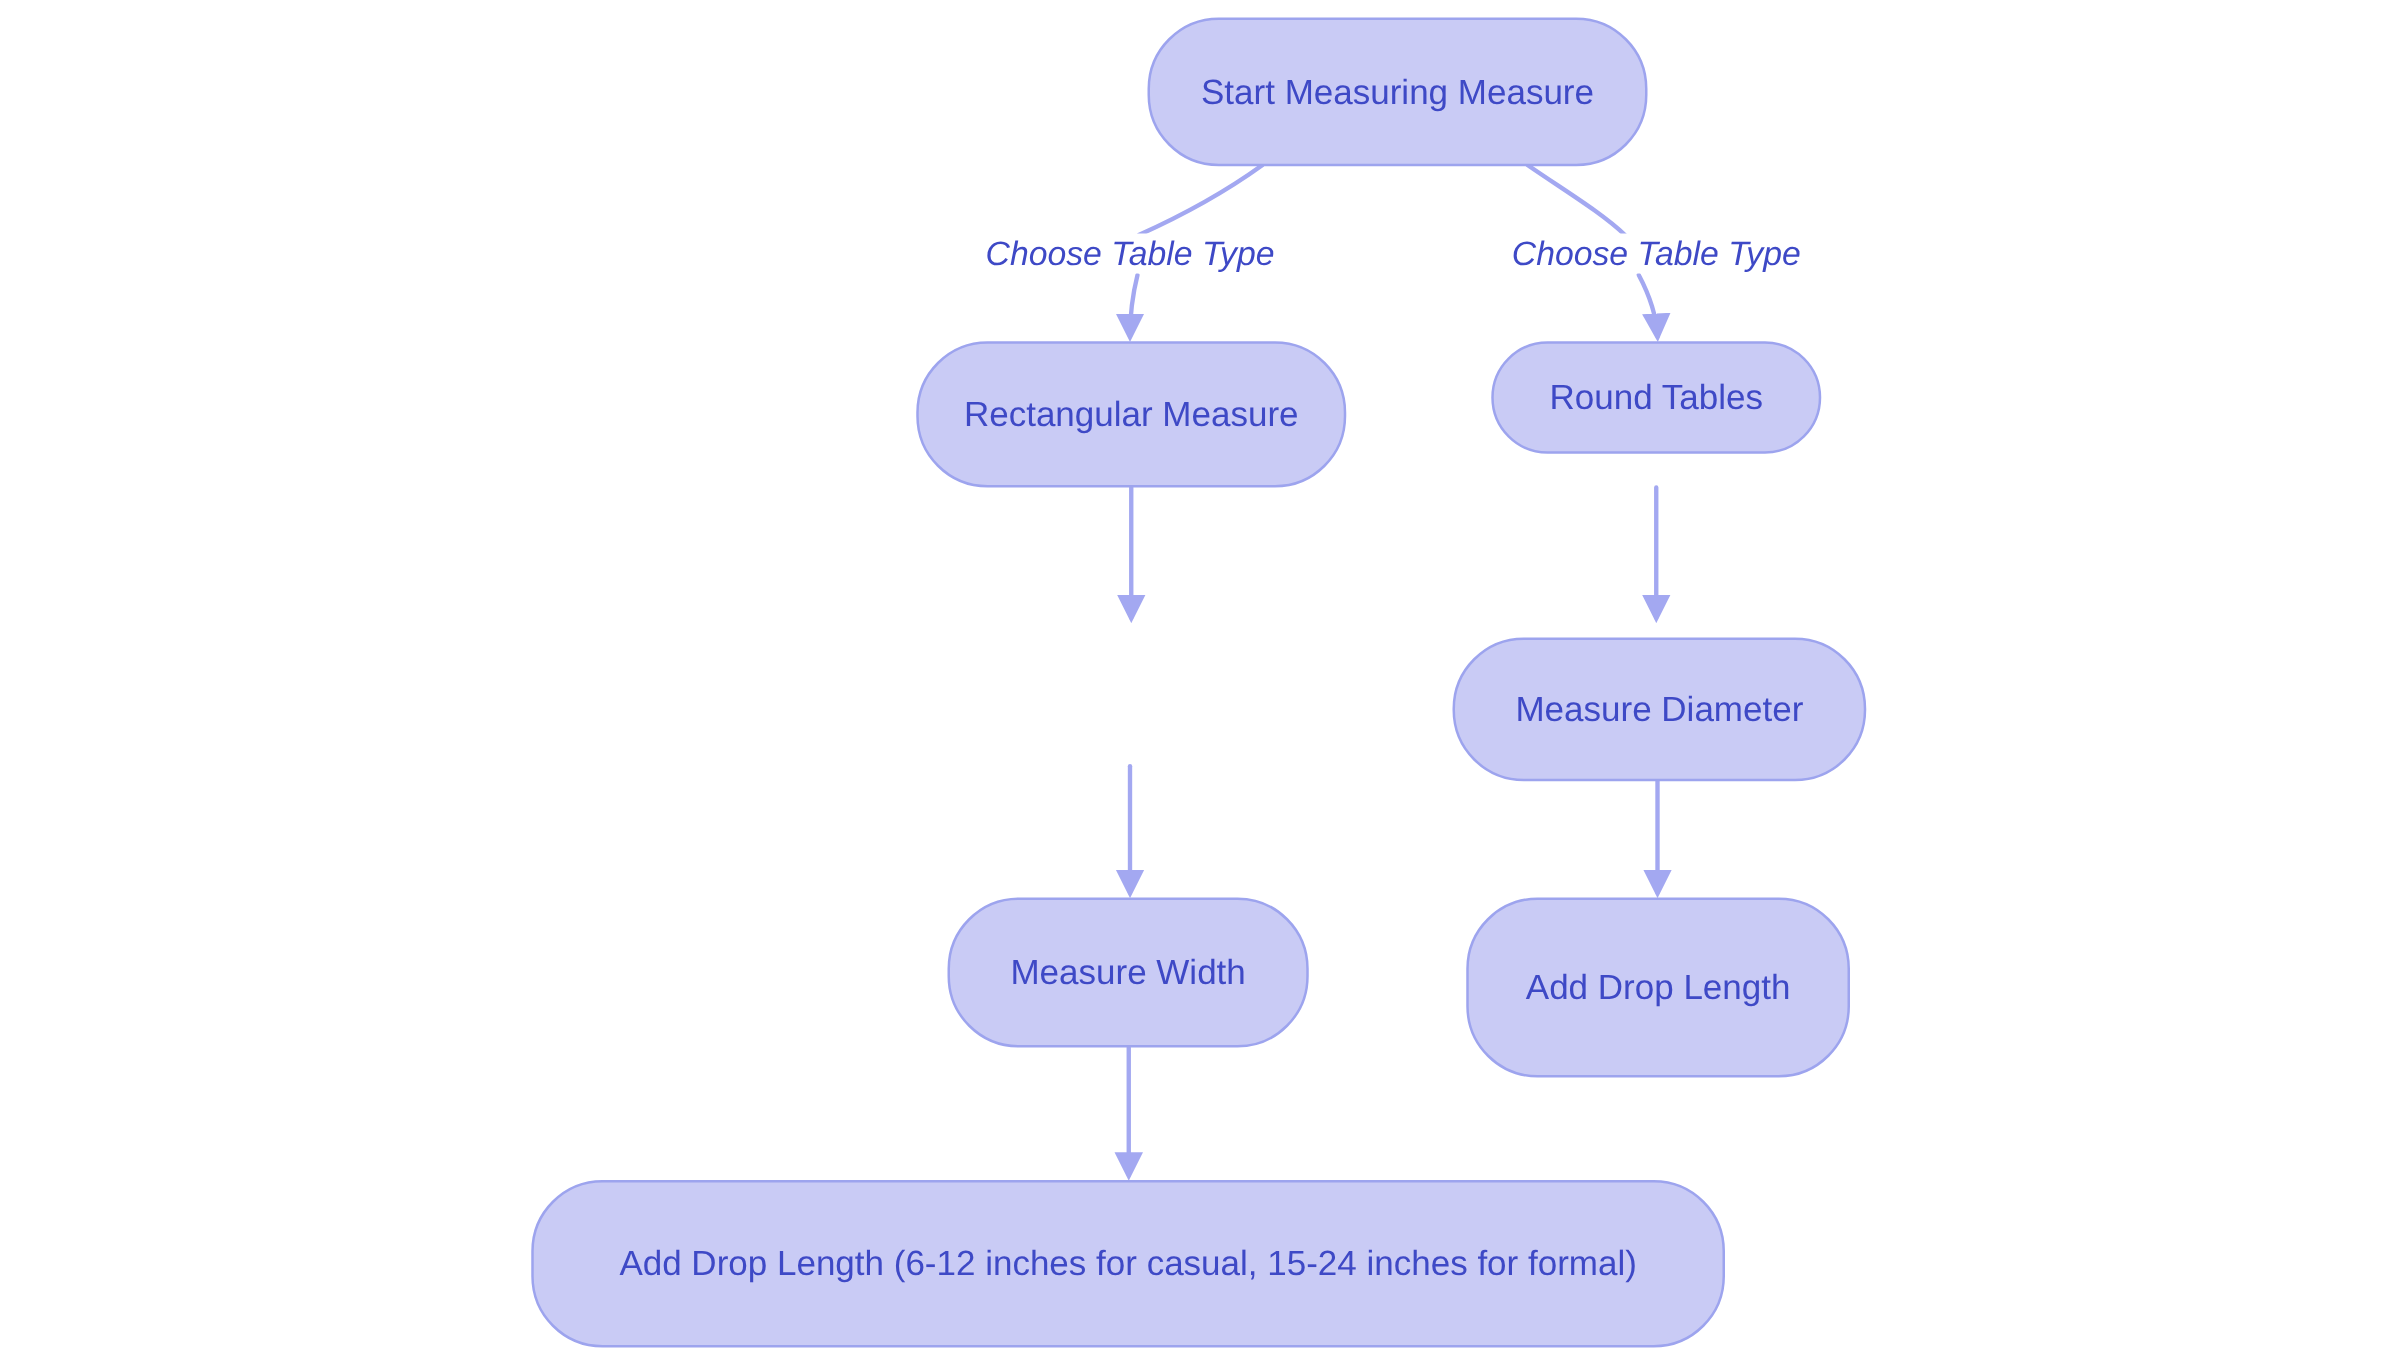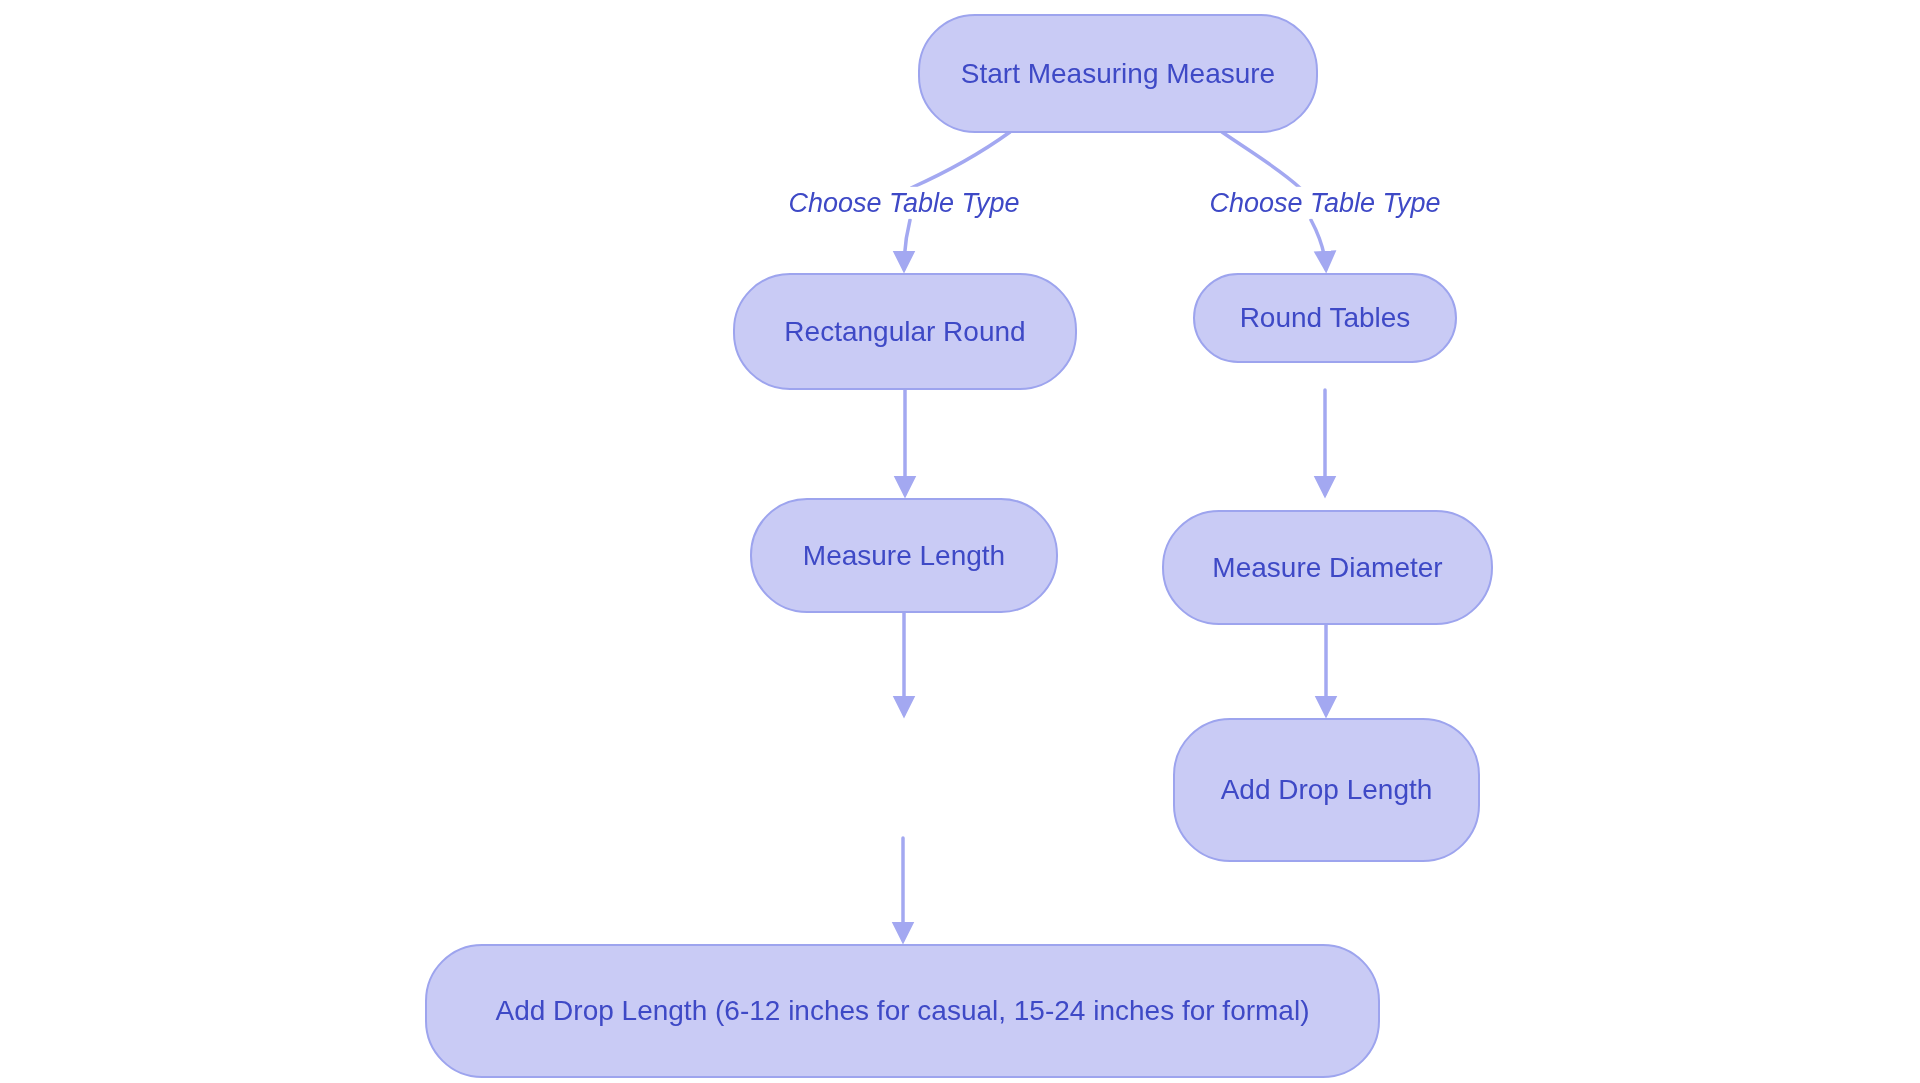--- a/index.html
+++ b/index.html
@@ -84,35 +84,35 @@
     <path class="edge-path" d="M 904 613 L 904 714" marker-end="url(#arrow)"></path>
     <path class="edge-path" d="M 1326 613 L 1326 714" marker-end="url(#arrow)"></path>
     <path class="edge-path" d="M 903 838 L 903 940" marker-end="url(#arrow)"></path>
   </svg>
 
   <div class="node" style="left:918px; top:14px; width:400px; height:119px;">
     <span class="node-label">Start Measuring Measure</span>
   </div>
 
   <div class="node" style="left:733px; top:273px; width:344px; height:117px;">
-    <span class="node-label">Rectangular Round</span>
+    <span class="node-label">Rectangular Measure</span>
   </div>
 
   <div class="node" style="left:1193px; top:273px; width:264px; height:90px;">
     <span class="node-label">Round Tables</span>
   </div>
 
-  <div class="node" style="left:750px; top:498px; width:308px; height:115px;">
-    <span class="node-label">Measure Length</span>
-  </div>
 
   <div class="node" style="left:1162px; top:498px; width:331px; height:115px;margin-top:12px;">
     <span class="node-label">Measure Diameter</span>
   </div>
 
+  <div class="node" style="left:758px; top:718px; width:289px; height:120px;">
+    <span class="node-label">Measure Width</span>
+  </div>
 
   <div class="node" style="left:1173px; top:718px; width:307px; height:144px;">
     <span class="node-label">Add Drop Length</span>
   </div>
 
   <div class="node" style="left:425px; top:944px; width:955px; height:134px;">
     <span class="node-label">Add Drop Length (6-12 inches for casual, 15-24 inches for formal)</span>
   </div>
 
   <div class="edge-label" style="left:904px; top:203px;">Choose Table Type</div>

